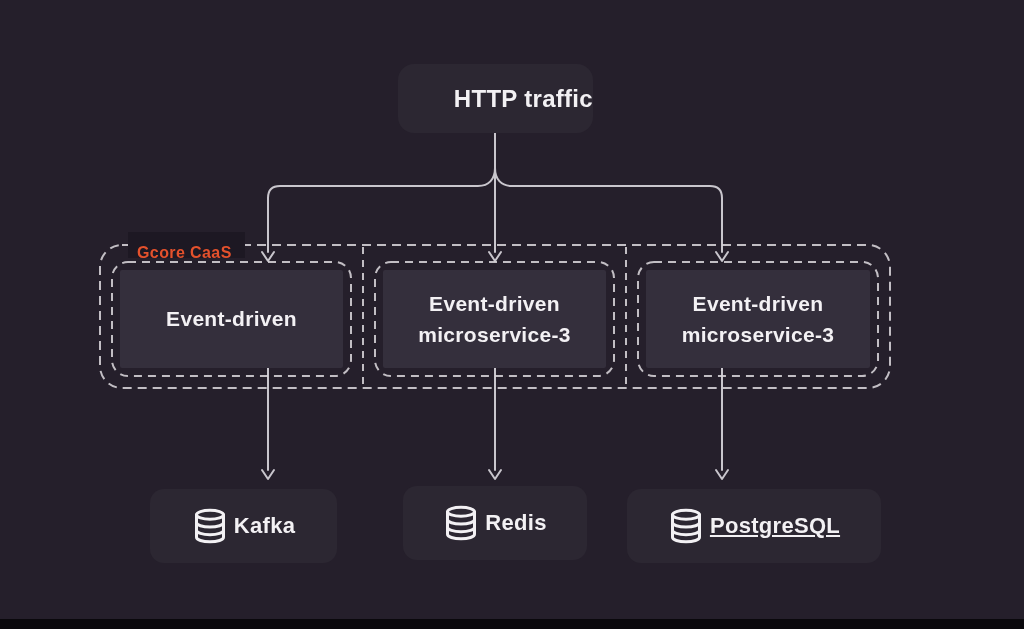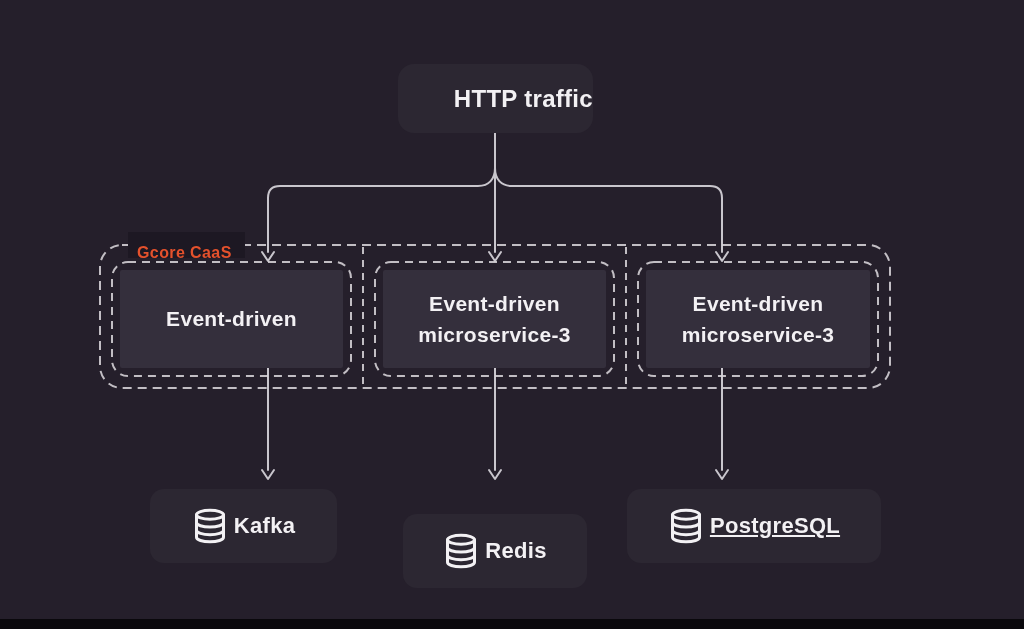--- a/index.html
+++ b/index.html
@@ -91,21 +91,21 @@
 
 <div class="node db" style="left:150px;top:489px;width:187px;height:74px;">
   <svg class="dbicon" viewBox="0 0 24 24" fill="none" stroke="#f3f1f4" stroke-width="2" stroke-linecap="round" stroke-linejoin="round">
     <ellipse cx="12" cy="4.5" rx="9" ry="3"></ellipse>
     <path d="M3 4.5 v15 c0 1.7 4 3 9 3 s9 -1.3 9 -3 v-15"></path>
     <path d="M21 9.7 c0 1.7 -4 3 -9 3 s-9 -1.3 -9 -3"></path>
     <path d="M21 14.8 c0 1.7 -4 3 -9 3 s-9 -1.3 -9 -3"></path>
   </svg>
   <span>Kafka</span>
 </div>
-<div class="node db" style="left:403px;top:514px;width:184px;height:74px;">
+<div class="node db" style="left:403px;top:486px;width:184px;height:74px;">
   <svg class="dbicon" viewBox="0 0 24 24" fill="none" stroke="#f3f1f4" stroke-width="2" stroke-linecap="round" stroke-linejoin="round">
     <ellipse cx="12" cy="4.5" rx="9" ry="3"></ellipse>
     <path d="M3 4.5 v15 c0 1.7 4 3 9 3 s9 -1.3 9 -3 v-15"></path>
     <path d="M21 9.7 c0 1.7 -4 3 -9 3 s-9 -1.3 -9 -3"></path>
     <path d="M21 14.8 c0 1.7 -4 3 -9 3 s-9 -1.3 -9 -3"></path>
   </svg>
   <span>Redis</span>
 </div>
 <div class="node db" style="left:627px;top:489px;width:254px;height:74px;text-decoration:underline;">
   <svg class="dbicon" viewBox="0 0 24 24" fill="none" stroke="#f3f1f4" stroke-width="2" stroke-linecap="round" stroke-linejoin="round">

